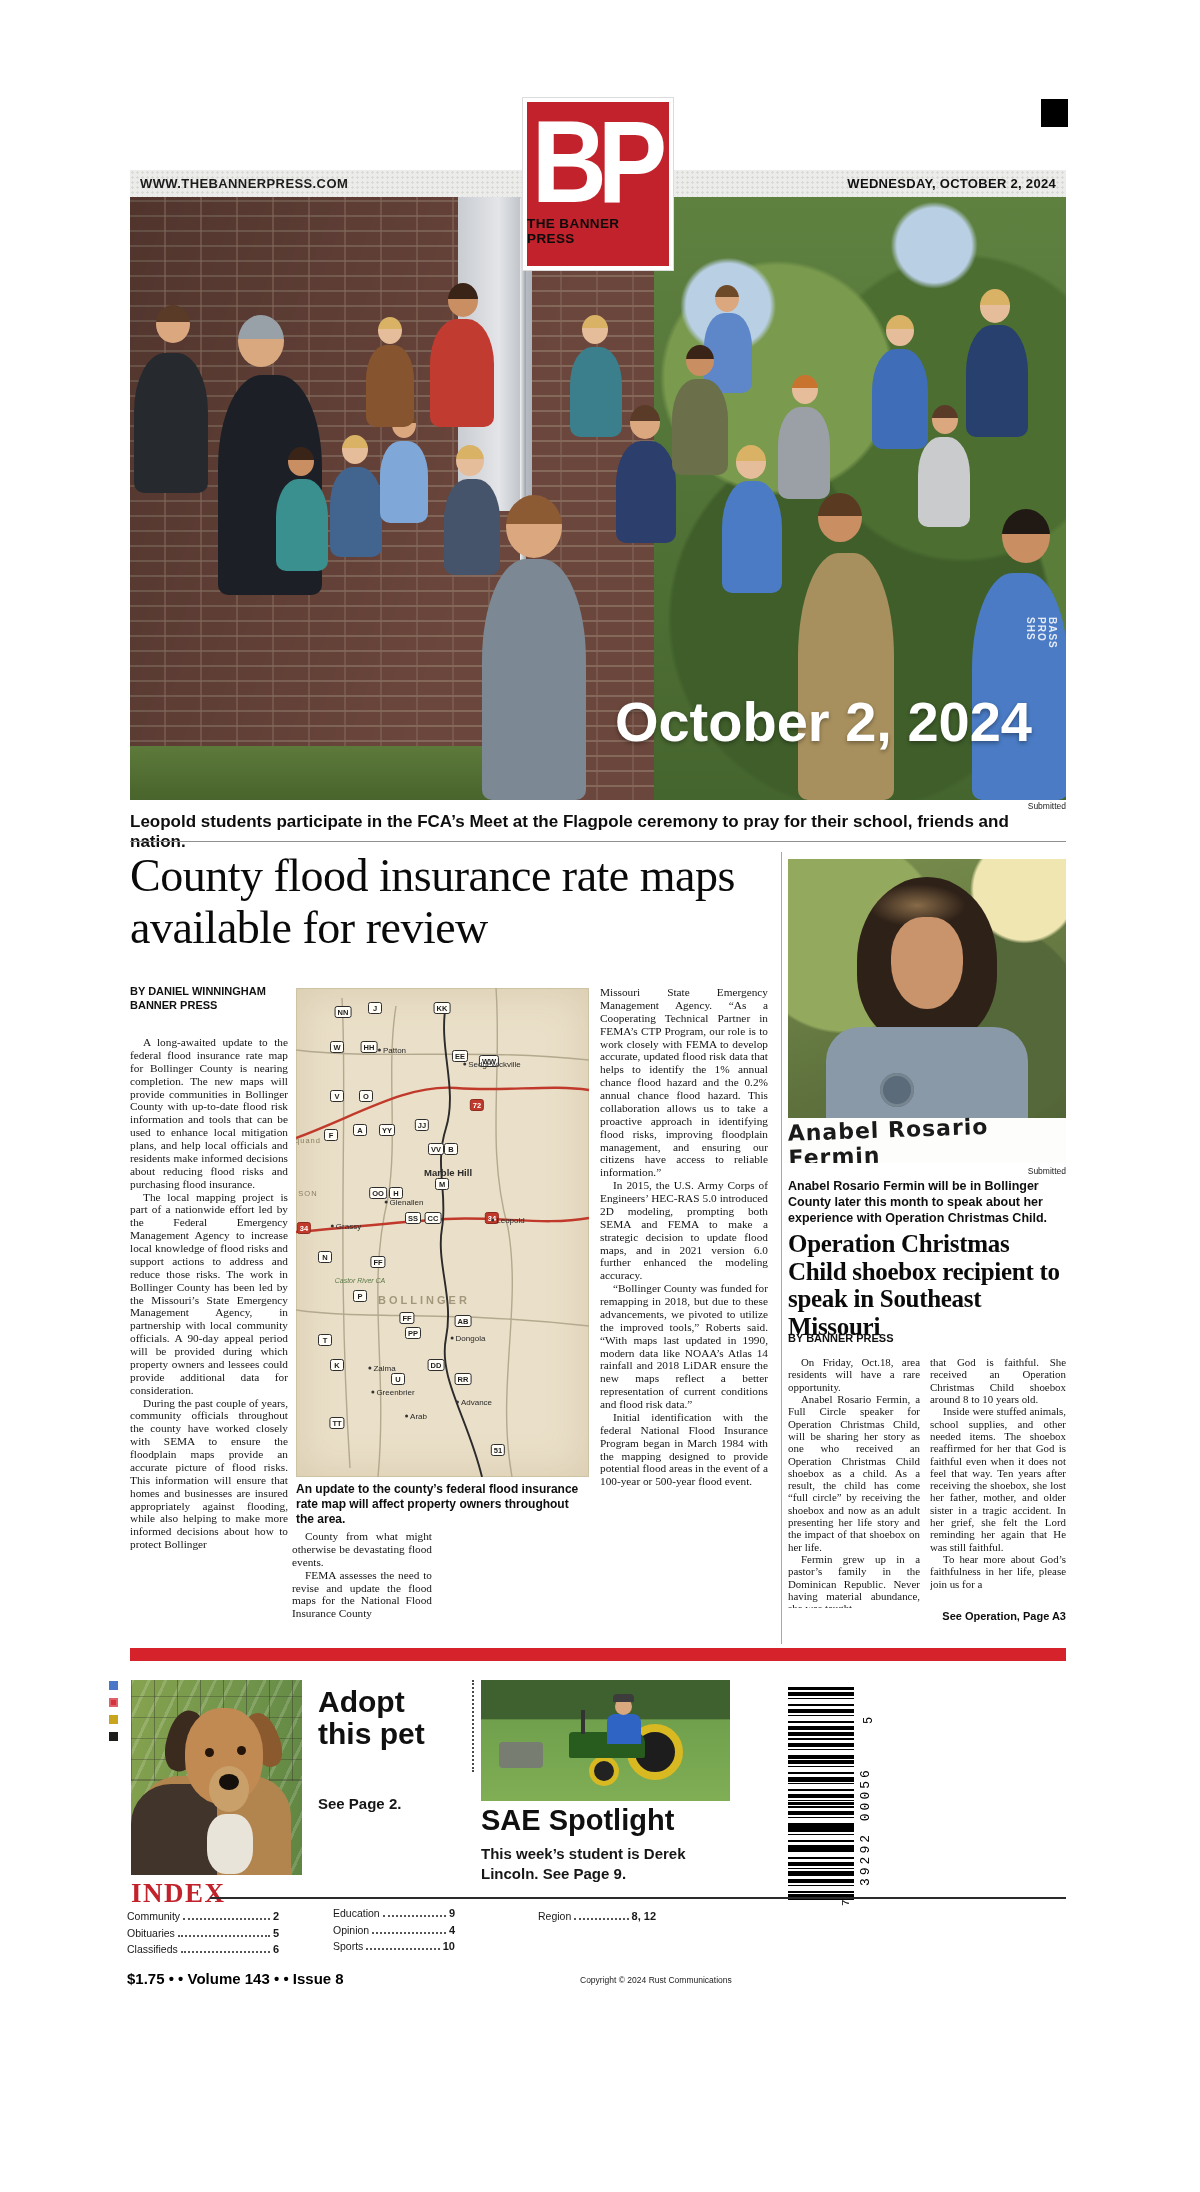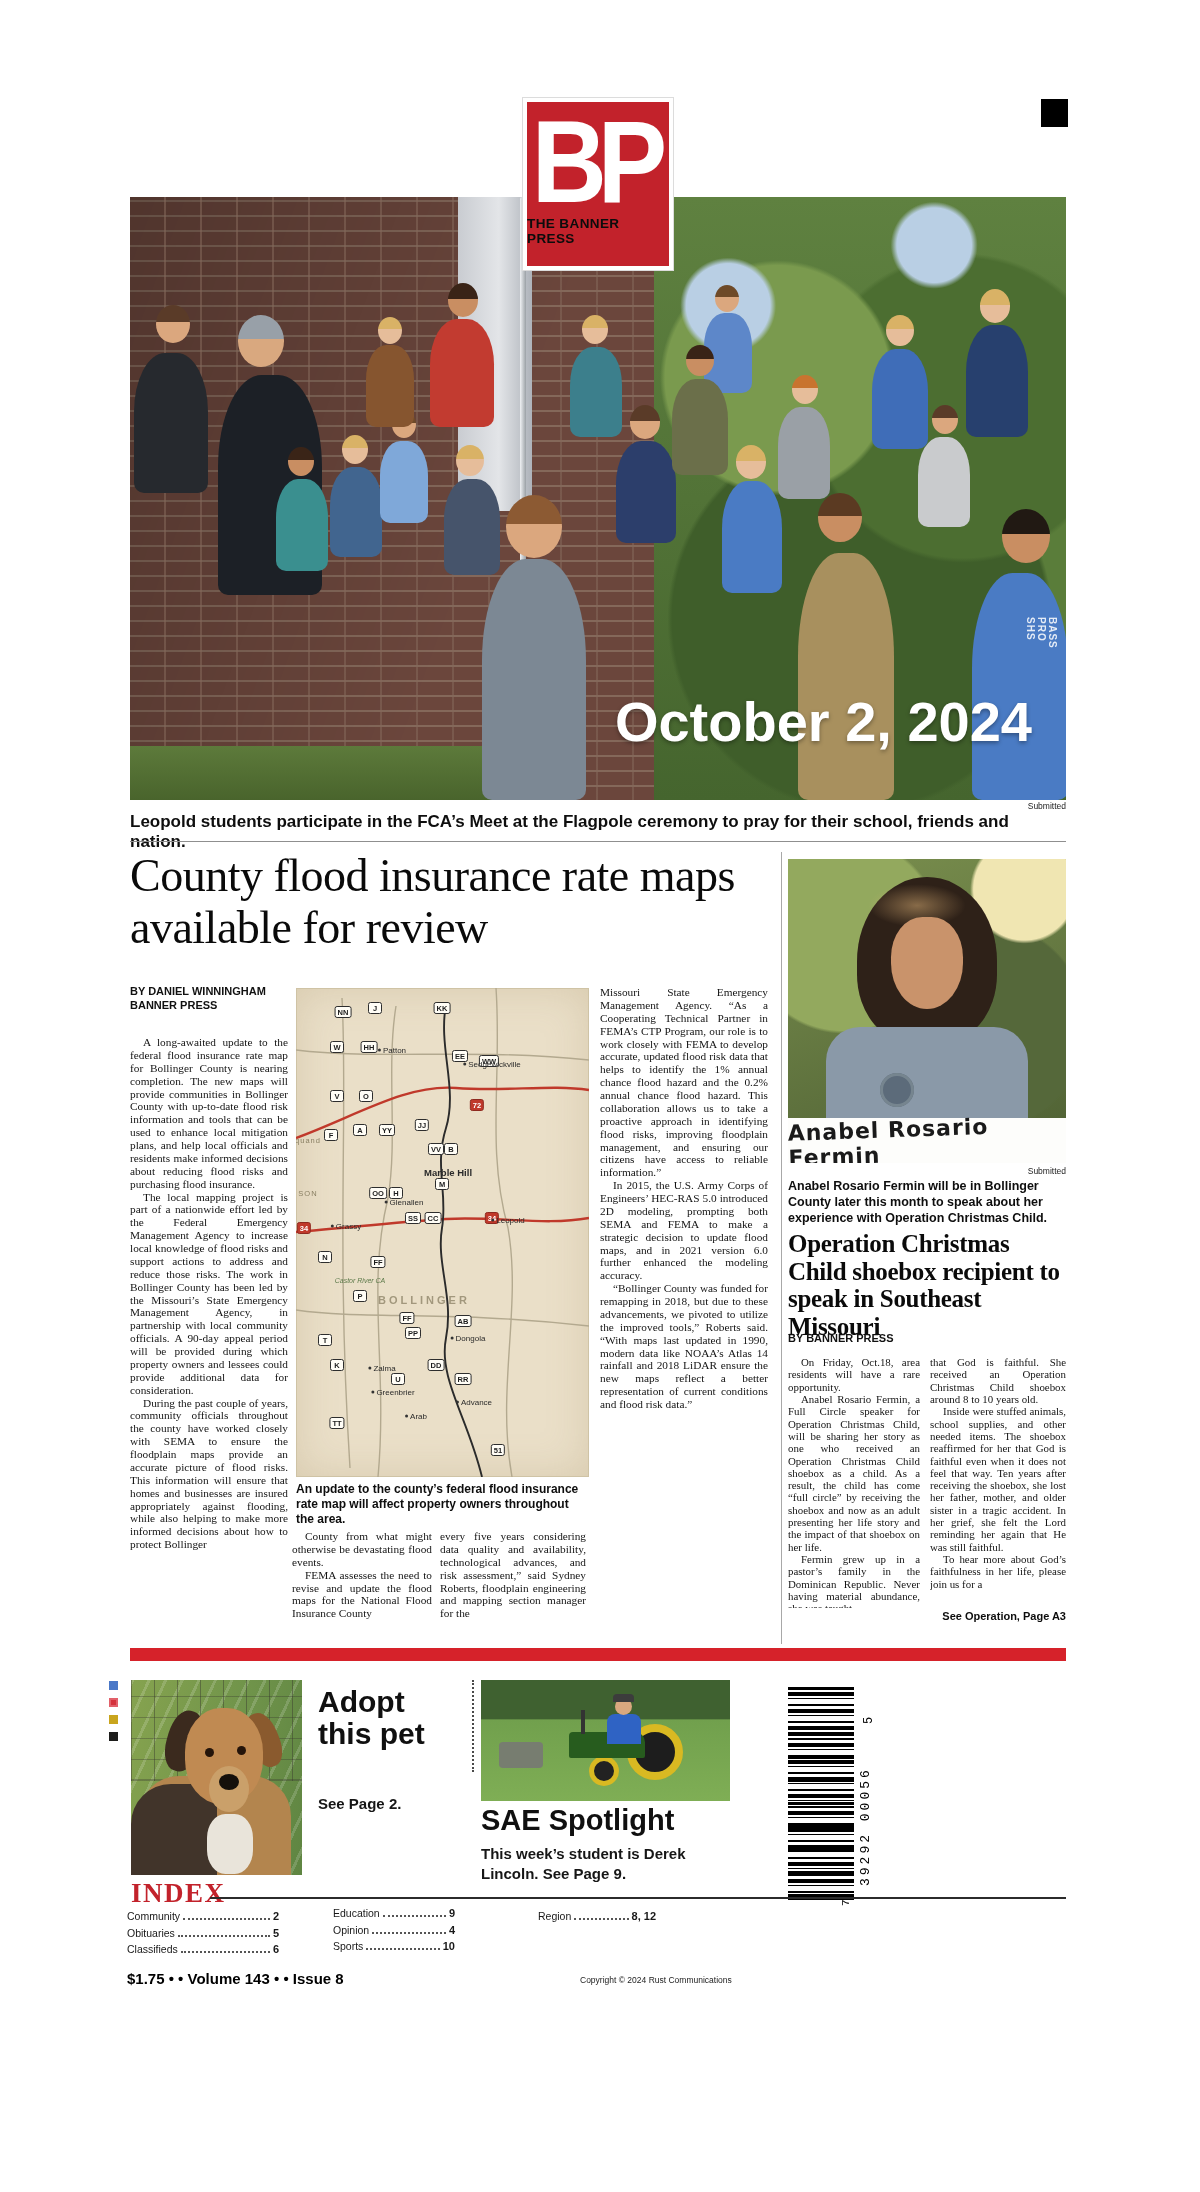--- a/index.html
+++ b/index.html
@@ -154,20 +154,24 @@
   .idx-entry{margin-bottom:3.5px;}
   #footer-price{left:127px;top:1970px;font-size:15px;font-weight:700;color:#000000;}
   #footer-copy{left:580px;top:1975px;font-size:8.5px;color:#222;}
 </style>
 </head>
 <body>
 
 <div class="page">
 
   <div class="abs" id="corner-square"></div>
+  <div class="abs" id="datebar">
+    <span class="site">WWW.THEBANNERPRESS.COM</span>
+    <span class="date">WEDNESDAY, OCTOBER 2, 2024</span>
+  </div>
   <div class="abs" id="logo">
     <div class="bp">BP</div>
     <div class="bp-name">THE BANNER PRESS</div>
   </div>
 
   <div class="abs" id="main-photo">
     <div class="abs brick"></div>
     <div class="abs foliage"></div>
     <div class="abs wall-panel"></div>
     <div class="abs grass-strip"></div>
@@ -295,27 +299,25 @@
         <span class="town town--county" style="left: 128px; top: 312px;">BOLLINGER</span>
         <span class="town town--frag" style="left: 12px; top: 205px;">SON</span>
         <span class="town town--frag" style="left: 12px; top: 152px;">quand</span>
       </div>
   </div>
   <div class="abs" id="map-caption">An update to the county’s federal flood insurance rate map will affect property owners throughout the area.</div>
   <div class="abs bodycol" id="below-map-col1">
     <p>County from what might otherwise be devastating flood events.</p>
     <p>FEMA assesses the need to revise and update the flood maps for the National Flood Insurance County</p>
   </div>
-  <div class="abs bodycol" id="below-map-col2">
-    <p style="text-indent:0">every five years considering data quality and availability, technological advances, and risk assessment,” said Sydney Roberts, floodplain engineering and mapping section manager for the</p>
-  </div>
   <div class="abs bodycol" id="lead-col3">
     <p style="text-indent:0">Missouri State Emergency Management Agency. “As a Cooperating Technical Partner in FEMA’s CTP Program, our role is to work closely with FEMA to develop accurate, updated flood risk data that helps to identify the 1% annual chance flood hazard and the 0.2% annual chance flood hazard. This collaboration allows us to take a proactive approach in identifying flood risks, improving floodplain management, and ensuring our citizens have access to reliable information.”</p>
     <p>In 2015, the U.S. Army Corps of Engineers’ HEC-RAS 5.0 introduced 2D modeling, prompting both SEMA and FEMA to make a strategic decision to update flood maps, and in 2021 version 6.0 further enhanced the modeling accuracy.</p>
     <p>“Bollinger County was funded for remapping in 2018, but due to these advancements, we pivoted to utilize the improved tools,” Roberts said. “With maps last updated in 1990, modern data like NOAA’s Atlas 14 rainfall and 2018 LiDAR ensure the new maps reflect a better representation of current conditions and flood risk data.”</p>
+    <p>Initial identification with the federal National Flood Insurance Program began in March 1984 with the mapping designed to provide potential flood areas in the event of a 100-year or 500-year flood event.</p>
   </div>
   <div class="abs" id="col-divider"></div>
 
   <div class="abs" id="anabel-photo">
     <div class="abs an-hair"></div>
     <div class="abs an-face"></div>
     <div class="abs an-shirt"></div>
     <div class="abs an-logo"></div>
     <div class="abs an-band">
       <span>Anabel Rosario Fermin</span>

